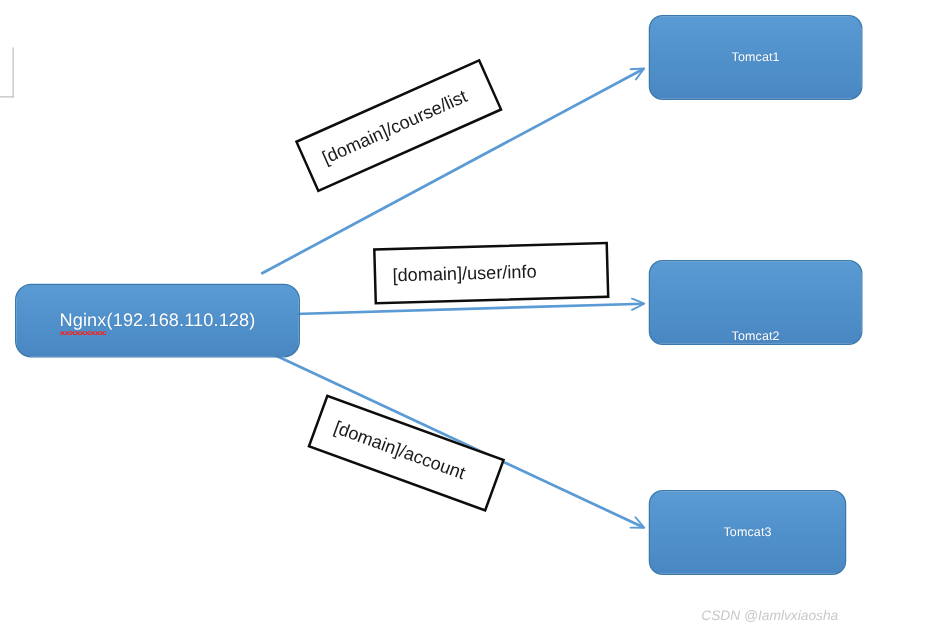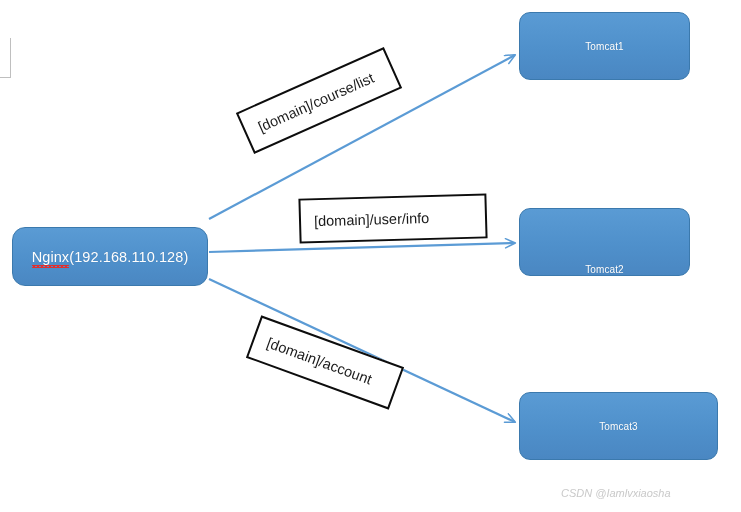--- a/index.html
+++ b/index.html
@@ -55,28 +55,28 @@
     display: flex;
     align-items: center;
     justify-content: center;
     font-size: 10px;
     letter-spacing: .1px;
     text-shadow: 0 0 1px rgba(0,0,0,.18);
   }
   .node-nginx {
     left: 12px;
     top: 227px;
-    width: 196px;
+    width: 228px;
     height: 59px;
     border-radius: 13px;
     font-size: 14.5px;
   }
   .node-tomcat1 { left: 519px; top: 12px;  width: 171px; height: 68px; }
   .node-tomcat2 { left: 519px; top: 208px; width: 171px; height: 68px; align-items: flex-end; }
-  .node-tomcat3 { left: 519px; top: 392px; width: 199px; height: 68px; }
+  .node-tomcat3 { left: 519px; top: 392px; width: 158px; height: 68px; }
 
   
   .squiggle {
     position: relative;
     display: inline-block;
   }
   .squiggle::after {
     content: "";
     position: absolute;
     left: 0;

